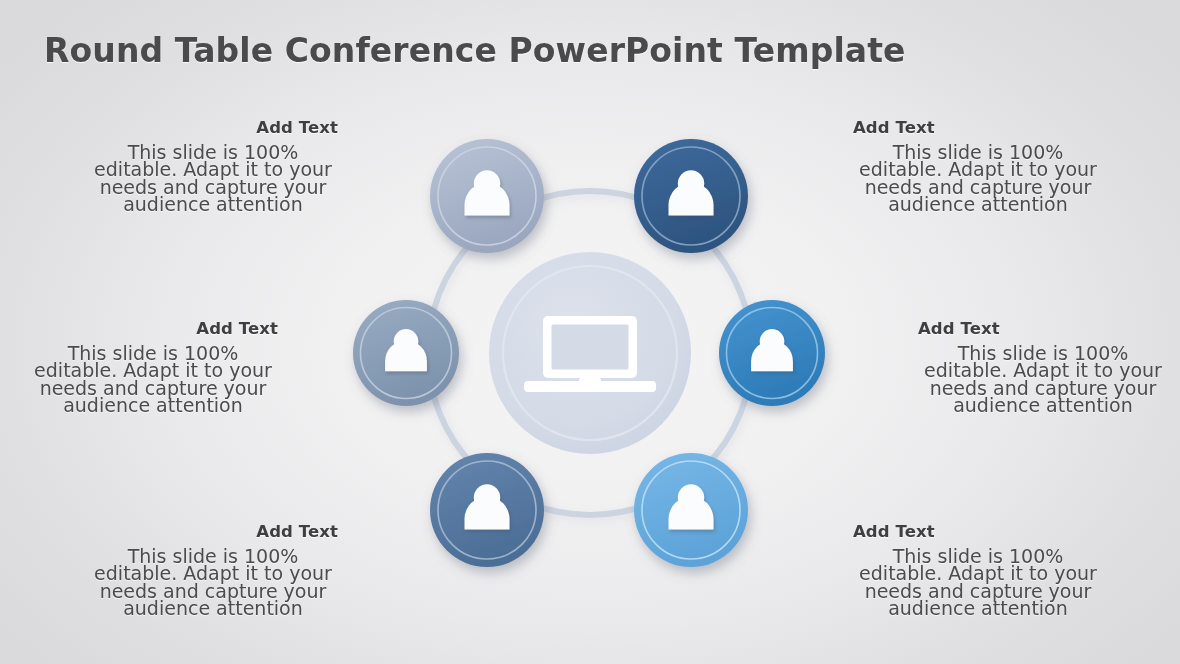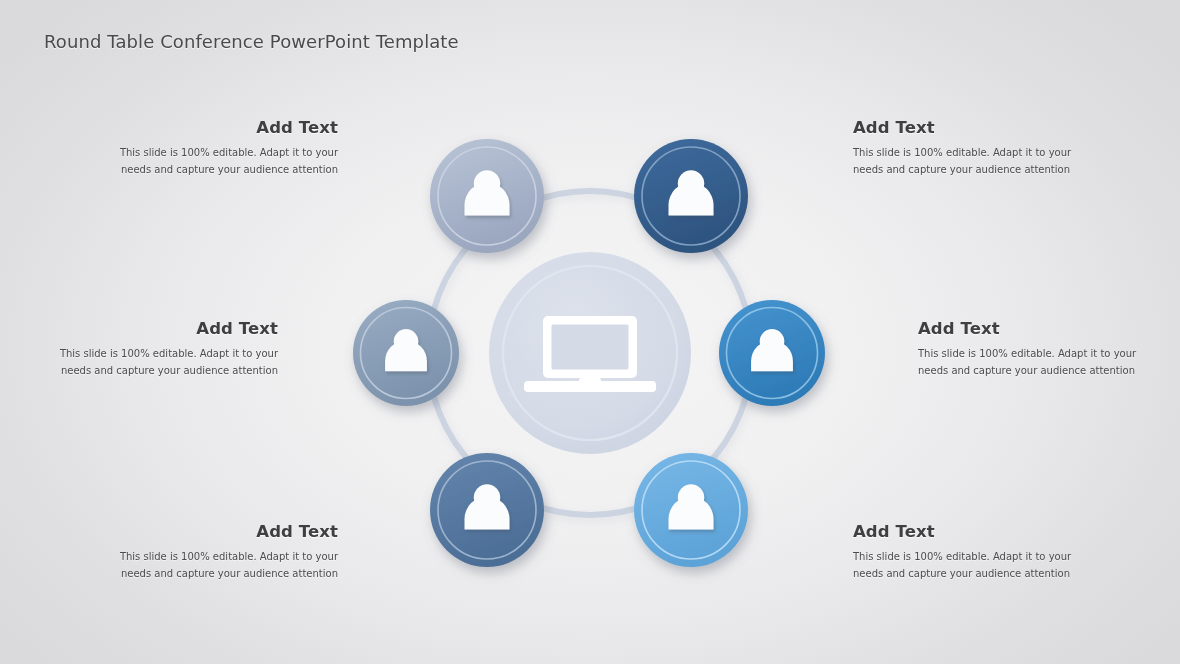--- a/index.html
+++ b/index.html
@@ -21,22 +21,22 @@
         #e9e9eb 60%,
         #e0e0e2 80%,
         #dadadc 100%);
   }
 
   
   .slide-title {
     position: absolute;
     left: 44px;
     top: 31px;
-    font-size: 18px;
-    font-weight: normal;
+    font-size: 33px;
+    font-weight: bold;
     color: #4a4a4d;
     letter-spacing: 0.1px;
     white-space: nowrap;
     text-shadow: 0 1px 1px rgba(255,255,255,0.85);
   }
 
   
   .diagram {
     position: absolute;
     left: 0;
@@ -60,25 +60,26 @@
 
   .tb-heading {
     font-size: 16.5px;
     font-weight: bold;
     color: #3f3f42;
     margin: 8px 0 7px 0;
     letter-spacing: 0.1px;
     text-shadow: 0 1px 1px rgba(255,255,255,0.8);
   }
   .tb-body {
-    font-size: 10px;
+    font-size: 19px;
     line-height: 17.4px;
     color: #4b4b4e;
     margin: 0;
     text-shadow: 0 1px 1px rgba(255,255,255,0.7);
+    text-align: center;
   }
 
   
   .tb-l1 { left: 88px;  top: 110px; }
   .tb-l2 { left: 28px;  top: 311px; }
   .tb-l3 { left: 88px;  top: 514px; }
   
   .tb-r1 { left: 853px; top: 110px; }
   .tb-r2 { left: 918px; top: 311px; }
   .tb-r3 { left: 853px; top: 514px; }

